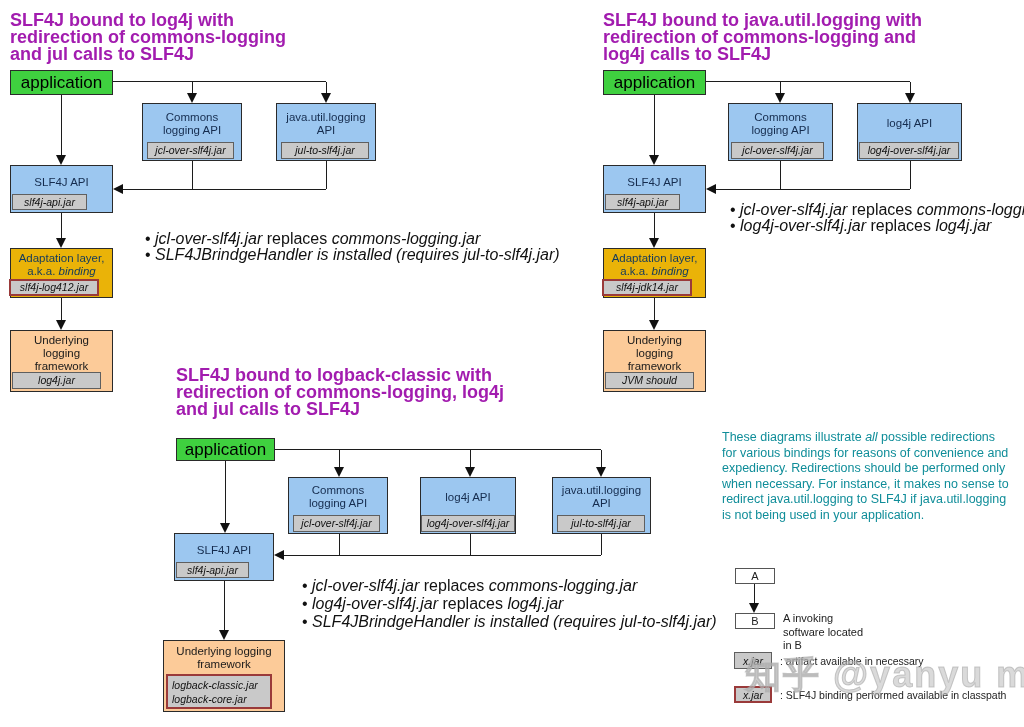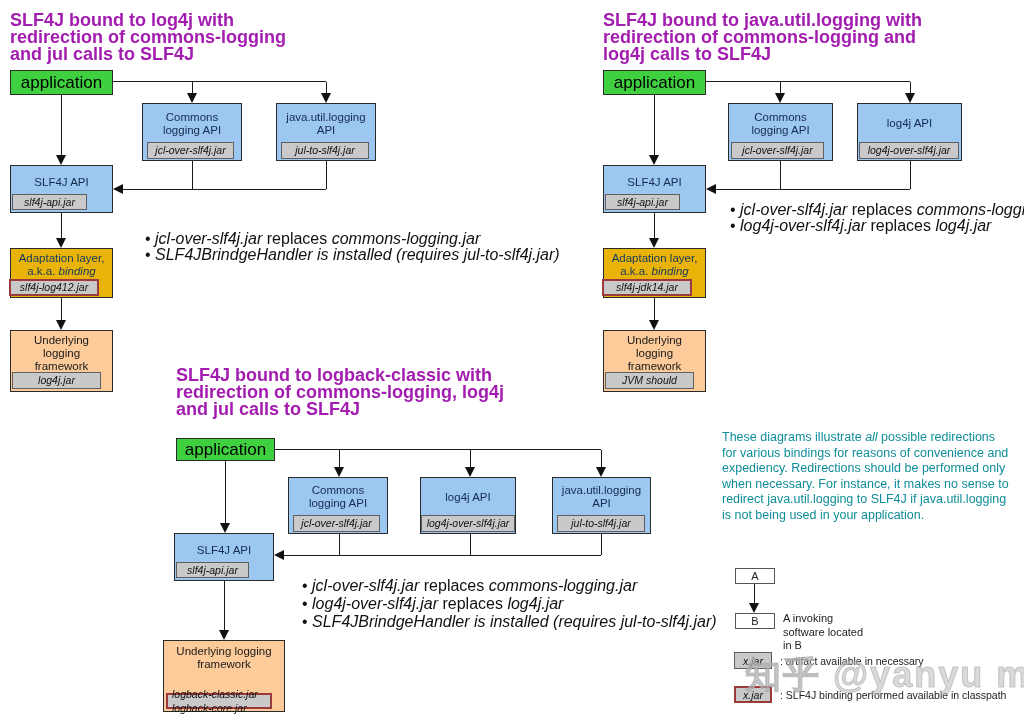--- a/index.html
+++ b/index.html
@@ -213,21 +213,21 @@
     <div class="box blue pb14" style="left:174px;top:533px;width:100px;height:48px;">
       <span>SLF4J API</span>
       <div class="jar" style="left:1px;bottom:2px;width:73px;height:16px;">
         <span>slf4j-api.jar</span>
       </div>
     </div>
 
     <div class="box orange pb36" style="left:163px;top:640px;width:122px;height:72px;">
       <span>Underlying logging
 framework</span>
-      <div class="jar red two" style="left:2px;bottom:2px;width:106px;height:16px;">
+      <div class="jar red two" style="left:2px;bottom:2px;width:106px;height:35px;">
         <span>logback-classic.jar
 logback-core.jar</span>
       </div>
     </div>
 
     <div class="bullets lh18" style="left:302px;top:577px;">
       <div class="b"><span>• </span><span style="font-style: italic;">jcl-over-slf4j.jar</span><span> replaces </span><span style="font-style: italic;">commons-logging.jar</span></div>
       <div class="b"><span>• </span><span style="font-style: italic;">log4j-over-slf4j.jar</span><span> replaces </span><span style="font-style: italic;">log4j.jar</span></div>
       <div class="b"><span>• </span><span style="font-style: italic;">SLF4JBrindgeHandler is installed (requires jul-to-slf4j.jar)</span></div>
     </div>

